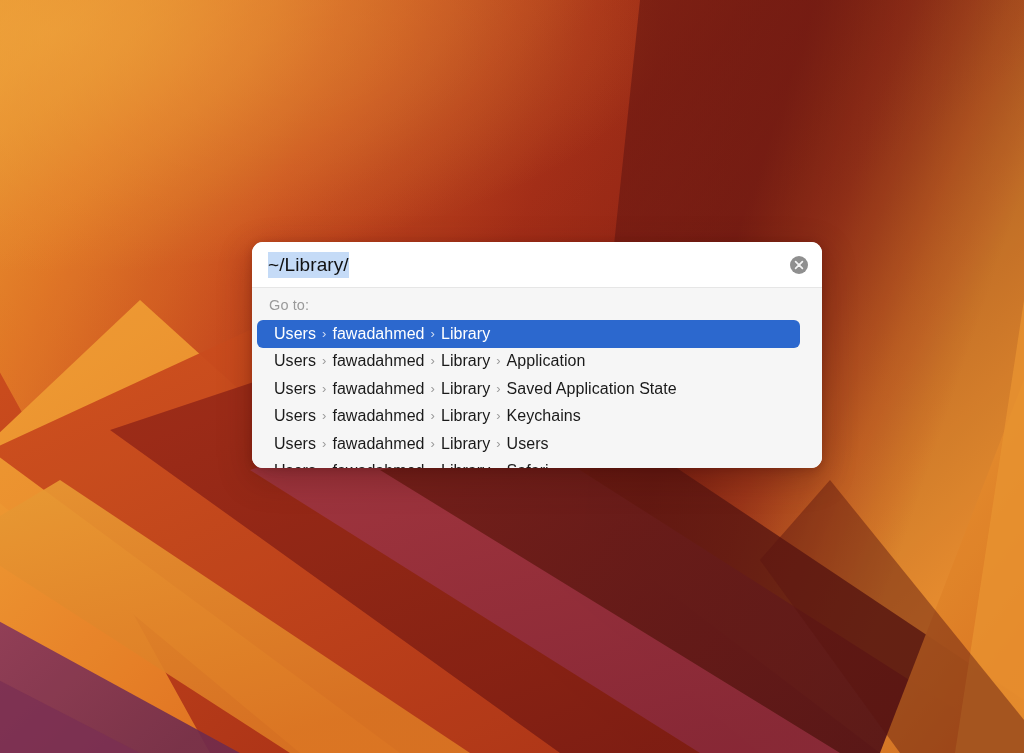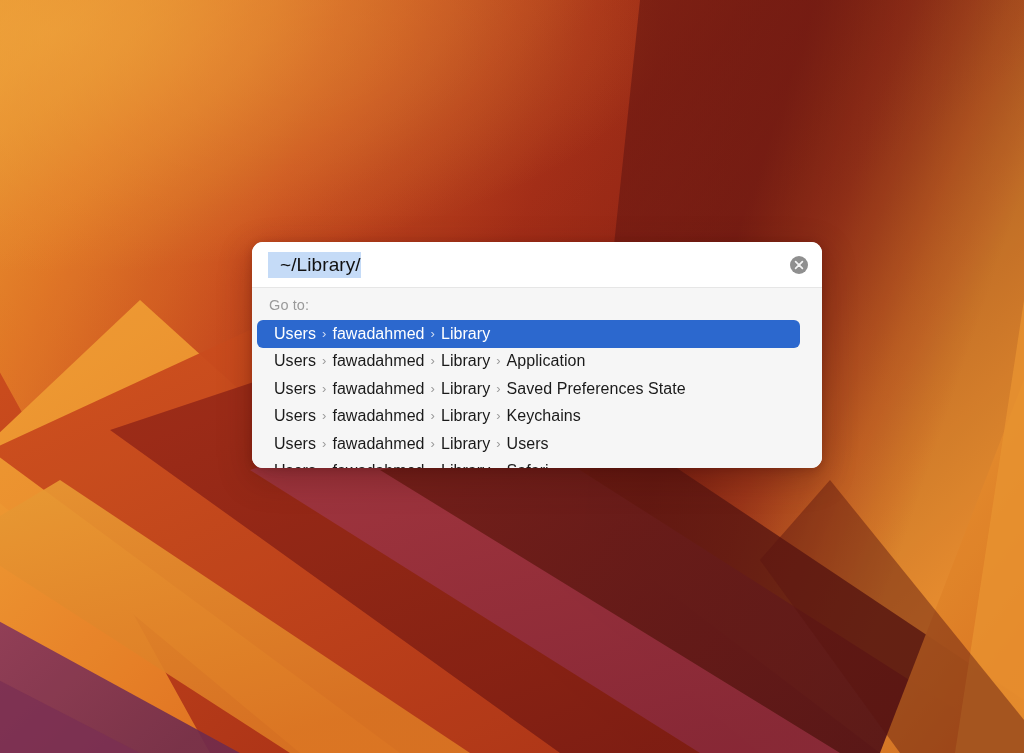--- a/index.html
+++ b/index.html
@@ -60,21 +60,21 @@
     align-items: center;
     flex: 1 1 auto;
     min-width: 0;
   }
   .field-text {
     font-size: 19px;
     line-height: 23px;
     color: #111111;
     background: #c5dbf7;
     letter-spacing: 0.1px;
-    padding: 1px 0 2px 12px;
+    padding: 1px 0 2px 0;
     white-space: pre;
   }
   .clear-btn {
     width: 18px;
     height: 18px;
     border-radius: 50%;
     background: #8f8f8f;
     margin-right: 14px;
     flex: 0 0 auto;
     position: relative;
@@ -246,21 +246,21 @@
           <span class="sep">›</span>
           <span class="seg">Application</span>
         </div>
         <div class="row">
           <span class="seg">Users</span>
           <span class="sep">›</span>
           <span class="seg">fawadahmed</span>
           <span class="sep">›</span>
           <span class="seg">Library</span>
           <span class="sep">›</span>
-          <span class="seg">Saved Preferences State</span>
+          <span class="seg">Saved Application State</span>
         </div>
         <div class="row">
           <span class="seg">Users</span>
           <span class="sep">›</span>
           <span class="seg">fawadahmed</span>
           <span class="sep">›</span>
           <span class="seg">Library</span>
           <span class="sep">›</span>
           <span class="seg">Keychains</span>
         </div>

